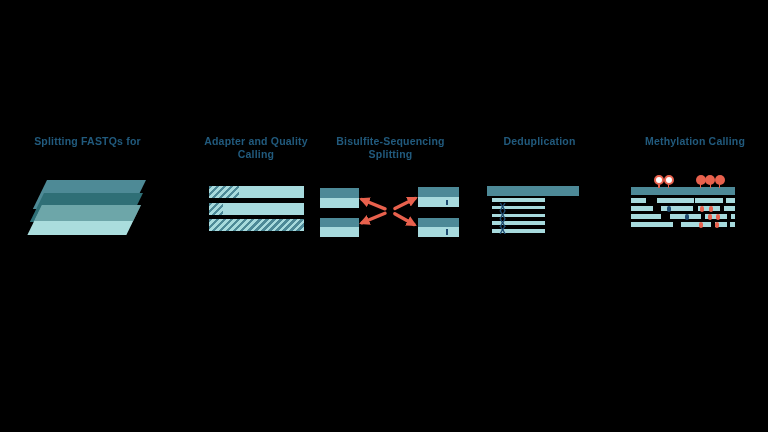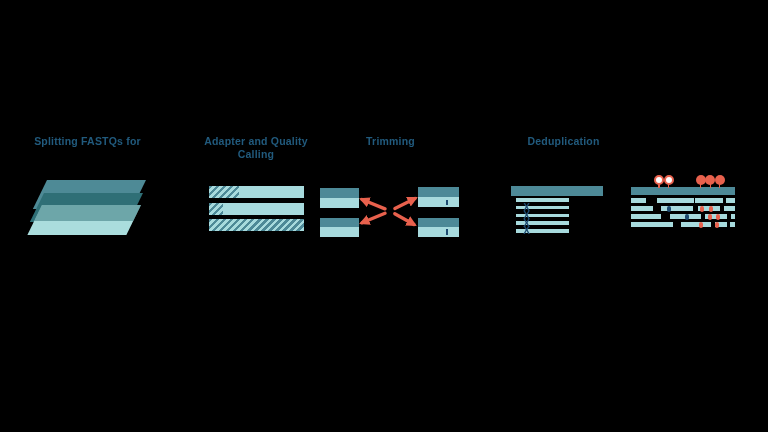--- a/index.html
+++ b/index.html
@@ -11,21 +11,21 @@
     --pale-teal:#aadddd;
     --accent-red:#e8614d;
     --navy:#1d4a70;
   }
   #stage { position:relative; width:768px; height:432px; background:#000; overflow:hidden;
            font-family:"Liberation Sans", sans-serif; }
   .section { position:absolute; top:135px; height:110px; }
   #sec-split  { left:25px;  width:125px; }
   #sec-trim   { left:180px; width:110px;margin-left:21px; }
   #sec-align  { left:318px; width:145px; }
-  #sec-dedup  { left:506px; width:115px; }
+  #sec-dedup  { left:482px; width:115px; }
   #sec-meth   { left:628px; width:134px; }
 
   .stage-title { position:absolute; top:0; left:0; right:0; text-align:center;
                  font-weight:bold; font-size:10.5px; line-height:13px;
                  color:var(--title-blue); letter-spacing:.2px; }
   .stage-title span { display:block; }
 
   
   .sheet { position:absolute; transform:skewX(-26deg); transform-origin:0 0; }
   .sheet-a { left:21.7px; top:45px;  width:99px; height:29px; background:#4e8a96; }
@@ -93,21 +93,22 @@
           <div class="trim-hatch" style="width: 15%;"></div>
         </div>
         <div class="trim-bar" style="top: 84px;">
           <div class="trim-hatch" style="width: 100%;"></div>
         </div>
       </div>
   </div>
 
   <div class="section" id="sec-align">
     <div class="stage-title">
-      <span>Trimming</span>
+      <span>Bisulfite-Sequencing</span>
+      <span>Splitting</span>
     </div>
     <div class="pair-box" style="left:2px; top:52.7px;">
       <div class="pair-top"></div>
       <div class="pair-bottom"></div>
     </div>
     <div class="pair-box" style="left:2px; top:82.7px; height:19px;">
       <div class="pair-top"></div>
       <div class="pair-bottom"></div>
     </div>
     <div class="pair-box" style="left:100px; top:52px; width:41px;">
@@ -147,20 +148,23 @@
         <div class="dedup-read" style="top: 86.25px;"></div>
         <div class="dedup-read" style="top: 94px;"></div>
         <div class="dedup-x" style="left: 14.5px; top: 67px;">X</div>
         <div class="dedup-x" style="left: 14.5px; top: 74.75px;">X</div>
         <div class="dedup-x" style="left: 14.5px; top: 82.5px;">X</div>
         <div class="dedup-x" style="left: 14.5px; top: 90.25px;">X</div>
       </div>
   </div>
 
   <div class="section" id="sec-meth">
+    <div class="stage-title">
+      <span>Methylation Calling</span>
+    </div>
     <div class="ref-bar" id="meth-ref"></div>
     <div id="meth-graphic">
         <div class="lolli-stem" style="left: 30.2px;"></div>
         <div class="lolli unmethylated" style="left: 26px; top: 39.7px;"></div>
         <div class="lolli-stem" style="left: 39.9px;"></div>
         <div class="lolli unmethylated" style="left: 35.7px; top: 39.7px;"></div>
         <div class="lolli-stem" style="left: 71.9px;"></div>
         <div class="lolli methylated" style="left: 67.7px; top: 39.7px;"></div>
         <div class="lolli-stem" style="left: 81.5px;"></div>
         <div class="lolli methylated" style="left: 77.3px; top: 39.7px;"></div>

